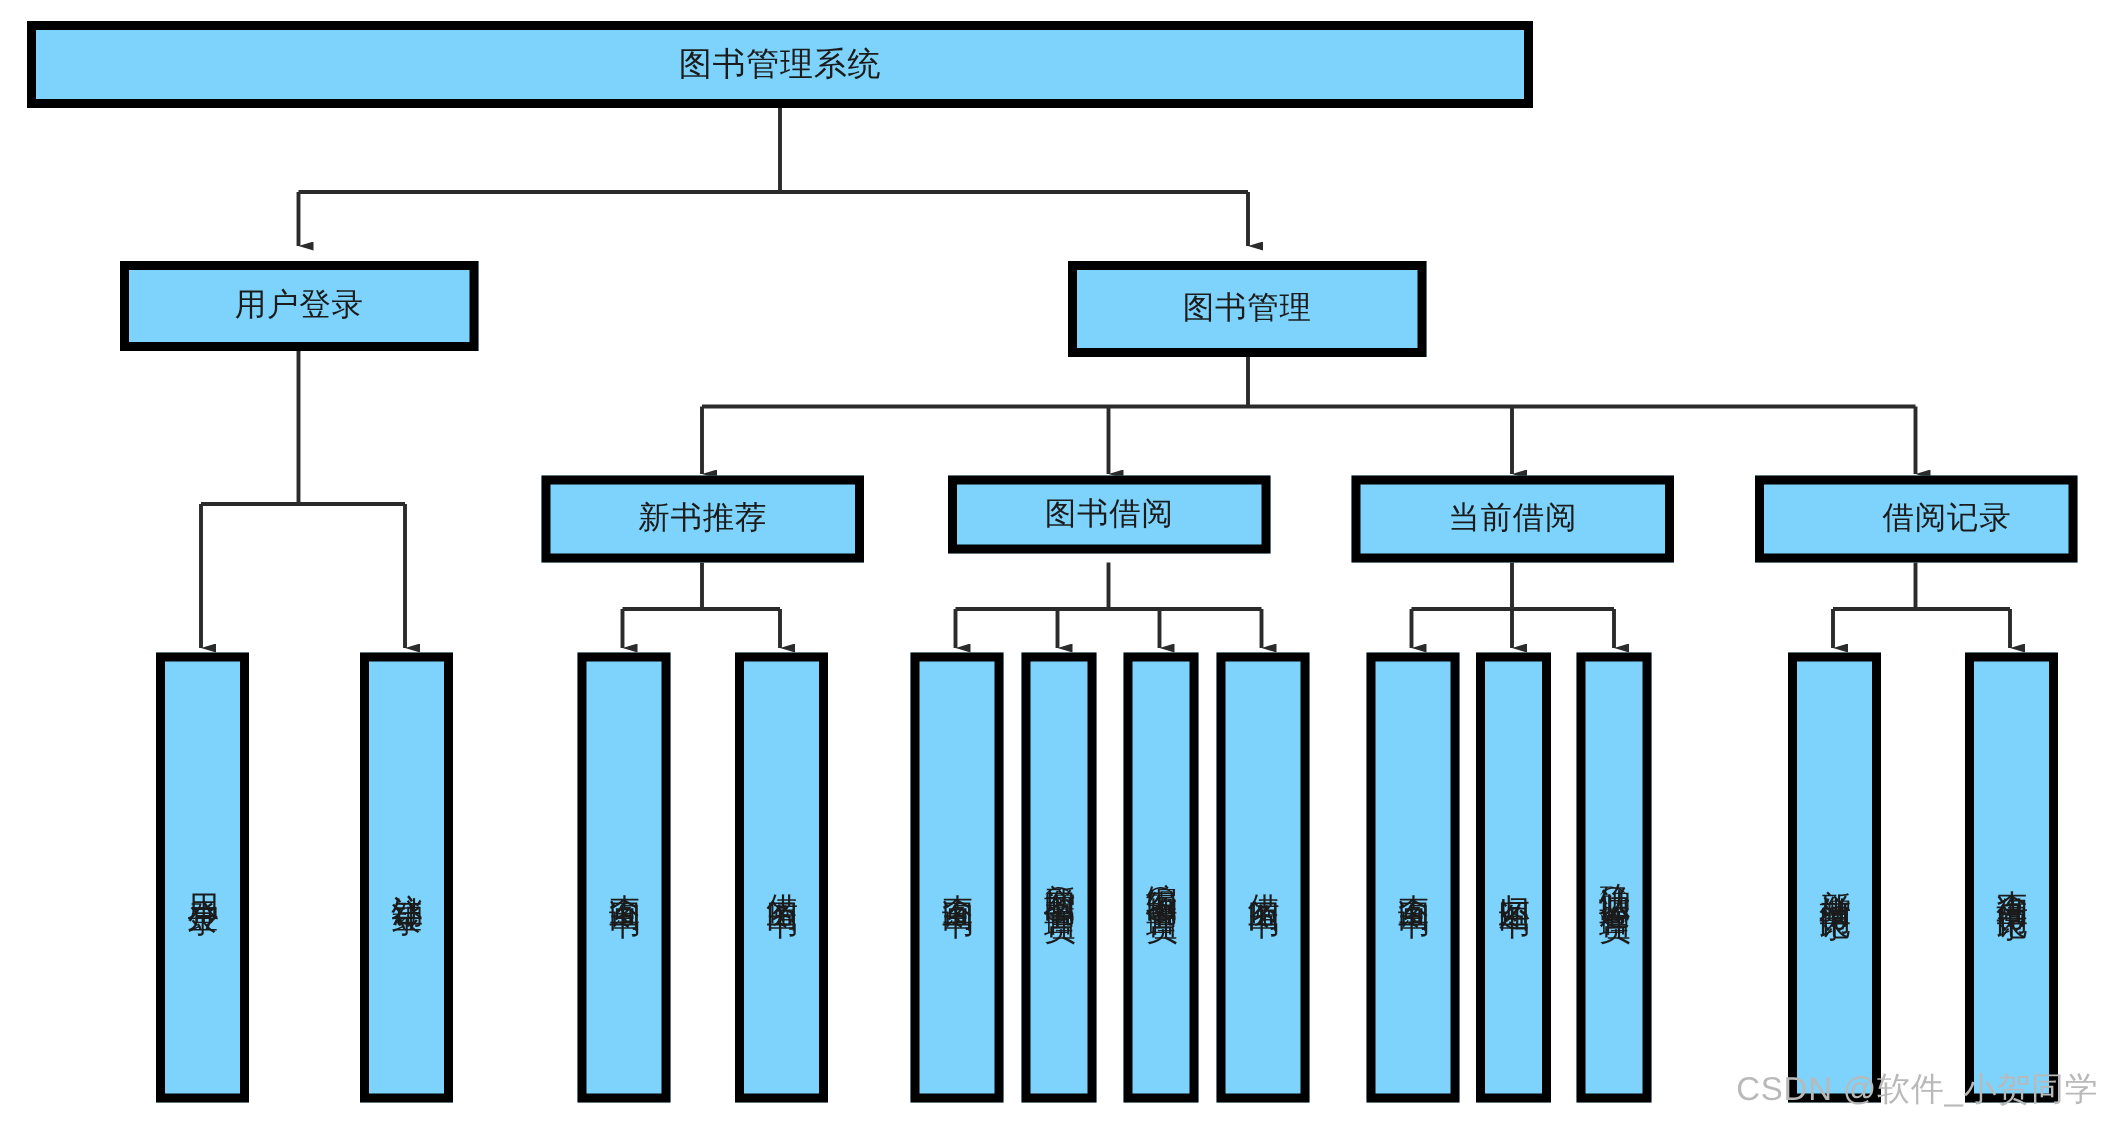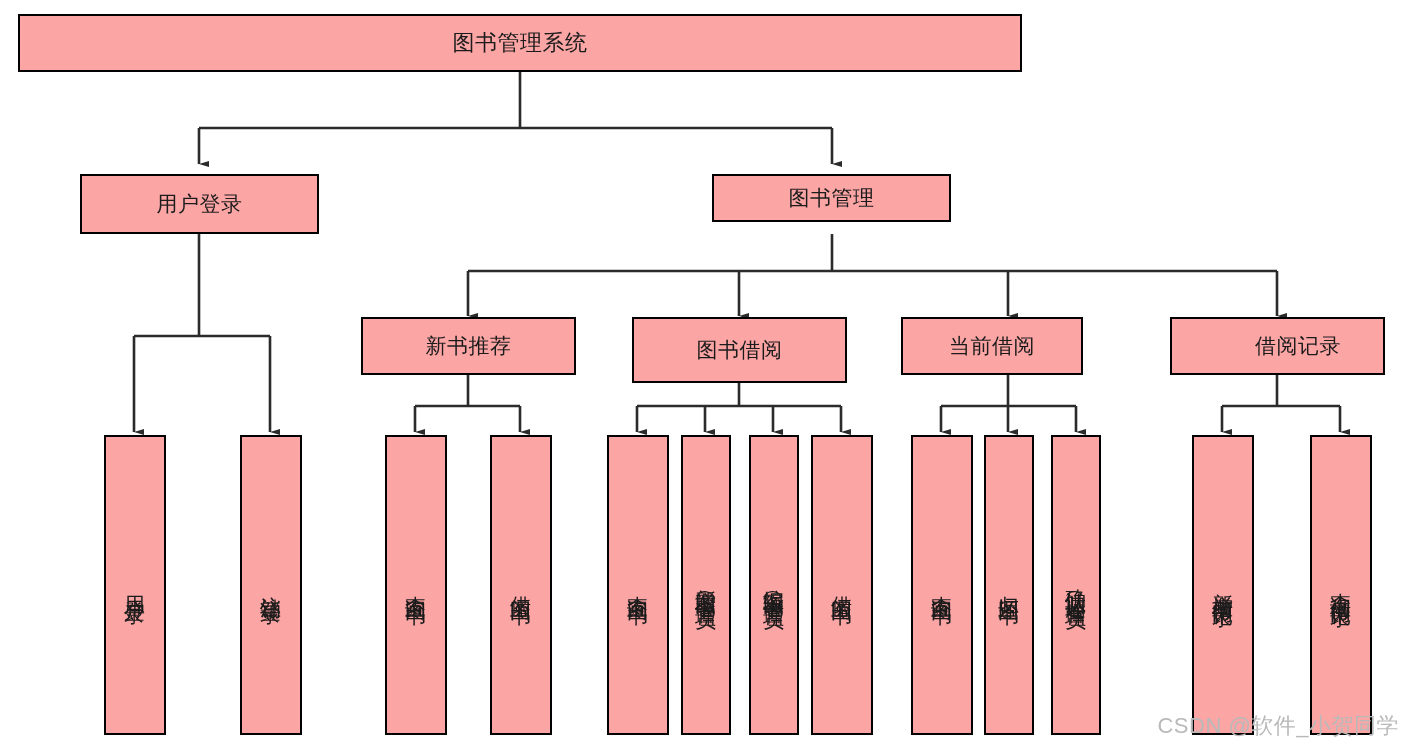--- a/index.html
+++ b/index.html
@@ -9,22 +9,22 @@
     font-family:"Liberation Sans","DejaVu Sans",sans-serif;
     overflow:hidden;
   }
   #stage{position:relative;width:1405px;height:747px;}
 
   svg.edges{position:absolute;left:0;top:0;width:1405px;height:747px;}
 
   .node{
     position:absolute;
     box-sizing:border-box;
-    background:#fca5a5;
-    border:2px solid #000000;
+    background:#7dd3fc;
+    border:6px solid #000000;
     display:flex;
     align-items:center;
     justify-content:center;
     color:#1b1b1b;
   }
   .node .lbl{
     font-size:21px;
     line-height:1.15;
     white-space:nowrap;
     letter-spacing:0.5px;
@@ -113,31 +113,31 @@
     </g>
   </svg>
 
   <div class="node root" style="left:18px;top:14px;width:1004px;height:58px;">
     <span class="lbl">图书管理系统</span>
   </div>
 
   <div class="node mid" style="left:80px;top:174px;width:239px;height:60px;">
     <span class="lbl">用户登录</span>
   </div>
-  <div class="node mid" style="left:712px;top:174px;width:239px;height:48px;">
+  <div class="node mid" style="left:712px;top:174px;width:239px;height:64px;">
     <span class="lbl">图书管理</span>
   </div>
 
   <div class="node mid" style="left:361px;top:317px;width:215px;height:58px;">
     <span class="lbl">新书推荐</span>
   </div>
-  <div class="node mid" style="left:632px;top:317px;width:215px;height:66px;">
+  <div class="node mid" style="left:632px;top:317px;width:215px;height:52px;">
     <span class="lbl">图书借阅</span>
   </div>
-  <div class="node mid" style="left:901px;top:317px;width:182px;height:58px;">
+  <div class="node mid" style="left:901px;top:317px;width:215px;height:58px;">
     <span class="lbl">当前借阅</span>
   </div>
   <div class="node mid" style="left:1170px;top:317px;width:215px;height:58px;padding-left:41px;">
     <span class="lbl">借阅记录</span>
   </div>
 
   <div class="node leaf" style="left:104px;top:435px;width:62px;height:300px;">
     <span class="lbl">用户登录</span>
   </div>
   <div class="node leaf" style="left:240px;top:435px;width:62px;height:300px;">

